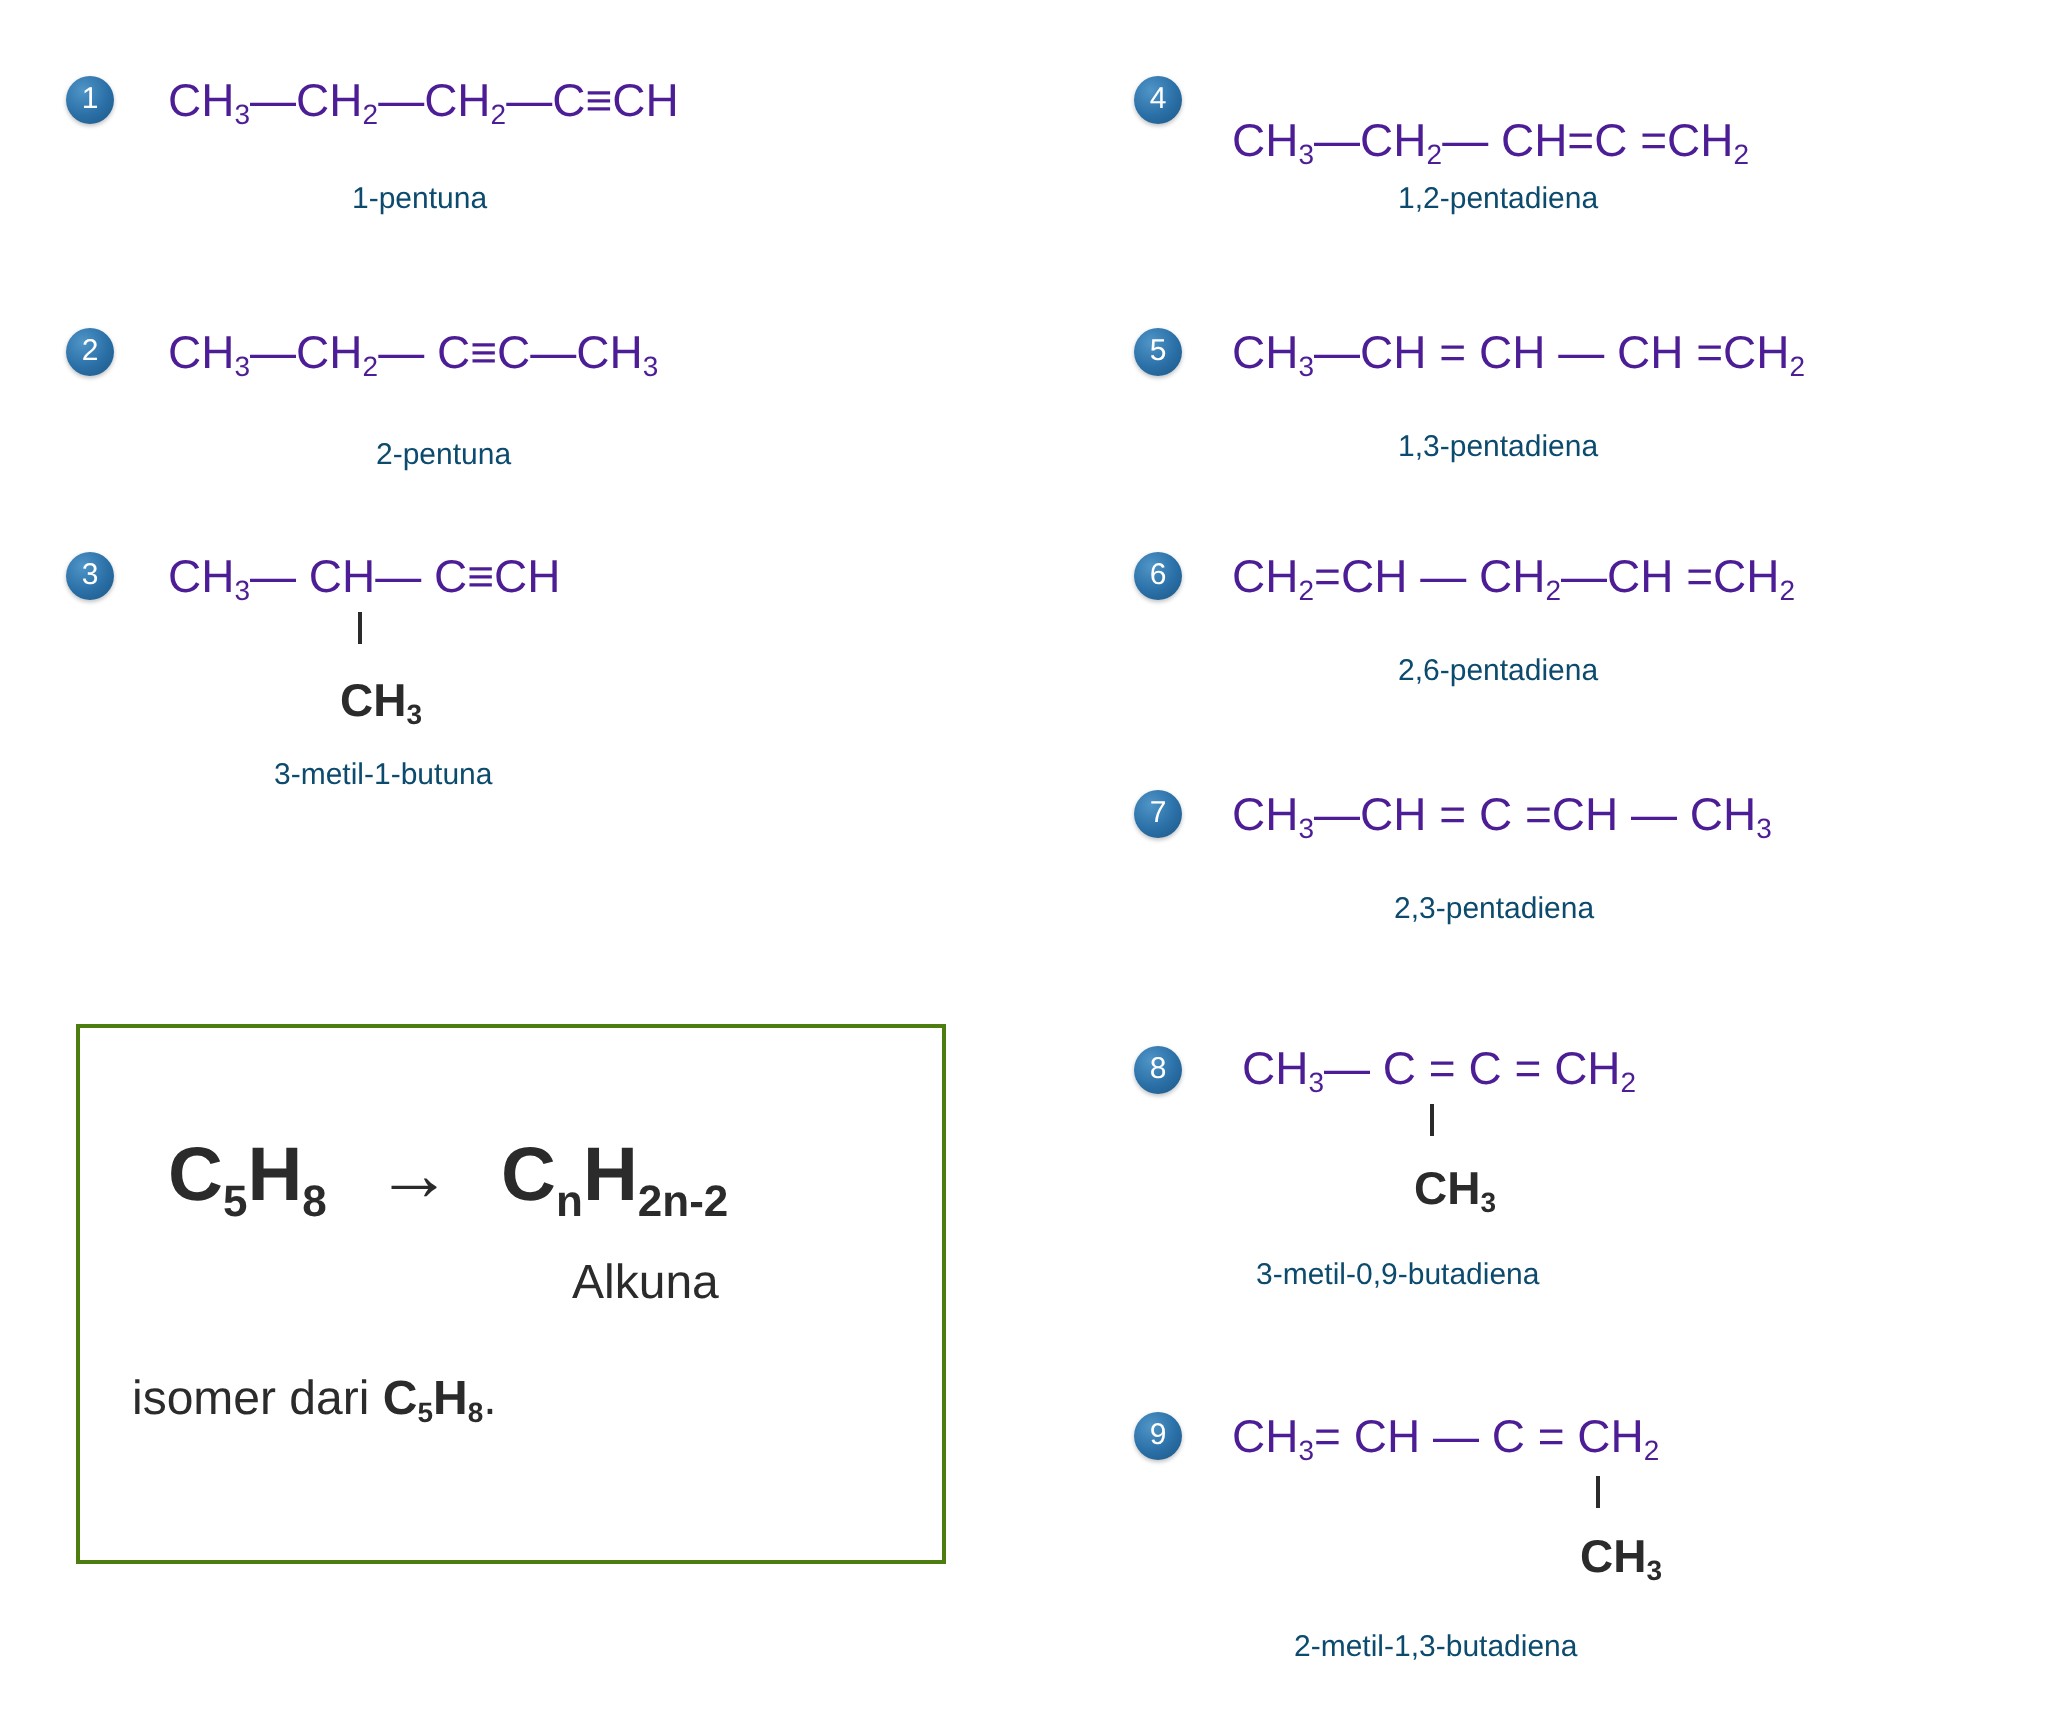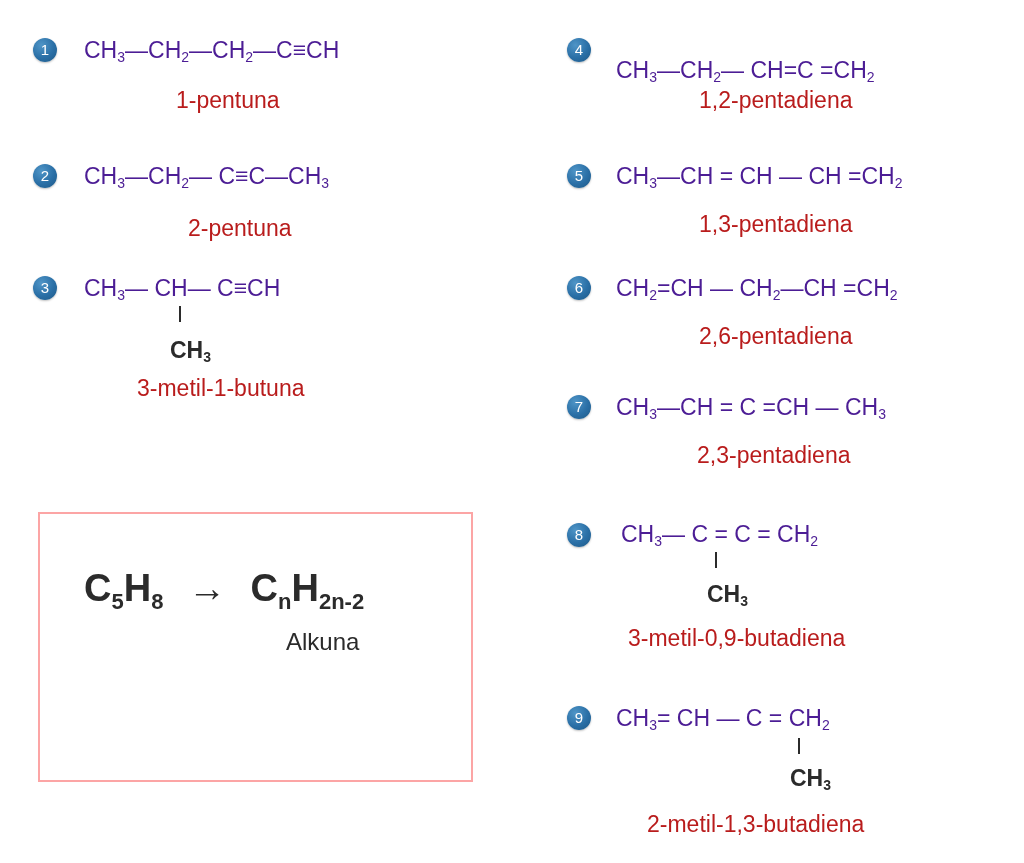--- a/index.html
+++ b/index.html
@@ -5,27 +5,27 @@
   html, body { margin: 0; padding: 0; background: #ffffff; }
   body { width: 1024px; height: 863px; position: relative; overflow: hidden;
          font-family: "Liberation Sans", "DejaVu Sans", sans-serif; color: #2b2b2b; }
   .badge { position: absolute; width: 24px; height: 24px; border-radius: 50%;
            background: radial-gradient(circle at 35% 30%, #4f95c7 0%, #2a6fa6 55%, #1d5886 100%);
            color: #ffffff; font-size: 15px; line-height: 24px; text-align: center;
            box-shadow: 0 1px 2px rgba(0,0,0,0.25); }
   .formula { position: absolute; font-weight: normal; font-size: 23px; white-space: nowrap;
              line-height: 28px; color: #4c1d95; }
   .formula sub { font-size: 14px; vertical-align: -4px; line-height: 0; }
-  .name { position: absolute; font-size: 23px; white-space: nowrap; color: #b91c1c;
+  .name { position: absolute; font-size: 15px; white-space: nowrap; color: #0c4a6e;
           text-align: right; line-height: 28px; }
   .vbar { position: absolute; width: 2px; height: 16px; background: #2b2b2b; }
   .branch { position: absolute; font-weight: bold; font-size: 23px; line-height: 28px; white-space: nowrap; }
   .branch sub { font-size: 14px; vertical-align: -4px; line-height: 0; }
   .box { position: absolute; left: 38px; top: 512px; width: 431px; height: 266px;
-         border: 2px solid #fca5a5; box-sizing: content-box; }
+         border: 2px solid #4d7c0f; box-sizing: content-box; }
   .big { position: absolute; font-weight: bold; font-size: 38px; line-height: 44px; white-space: nowrap; }
   .big sub { font-size: 22px; vertical-align: -8px; line-height: 0; }
   .box-text { position: absolute; font-size: 24px; line-height: 32px; }
   .box-text b sub { font-size: 14px; vertical-align: -4px; line-height: 0; }
 </style>
 </head>
 <body>
 
 <div class="badge" style="left:33px; top:38px;"><span>1</span></div>
 <div class="formula" style="left:84px; top:36px;"><span>CH</span><sub>3</sub><span>—CH</span><sub>2</sub><span>—CH</span><sub>2</sub><span>—C≡CH</span></div>
@@ -70,14 +70,15 @@
 <div class="name" style="left:647px; top:810px;">2-metil-1,3-butadiena</div>
 
 <div class="box">
   <div class="big" style="left:44px; top:52px;">
     <span><span>C</span><sub>5</sub><span>H</span><sub>8</sub></span>
     <span style="margin:0 14px 0 14px;">→</span>
     <span><span>C</span><sub>n</sub><span>H</span><sub>2n-2</sub></span>
   </div>
   <div class="box-text" style="left:246px; top:112px;">Alkuna</div>
   <div class="box-text" style="left:26px; top:170px;">
+    <div><span>isomer dari </span><b><span>C</span><sub>5</sub><span>H</span><sub>8</sub></b><span>.</span></div>
   </div>
 </div>
 
 </body></html>

